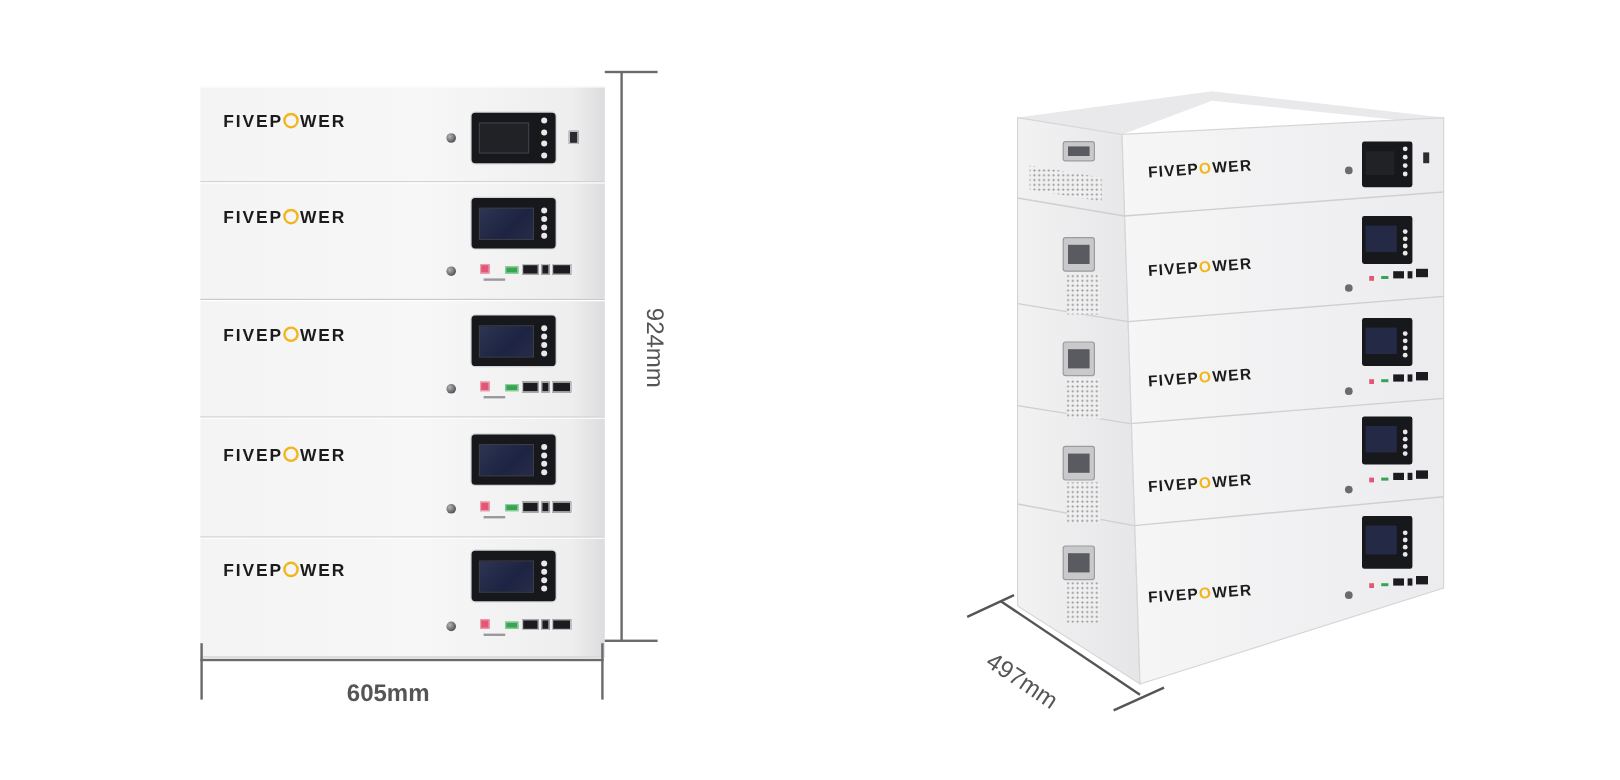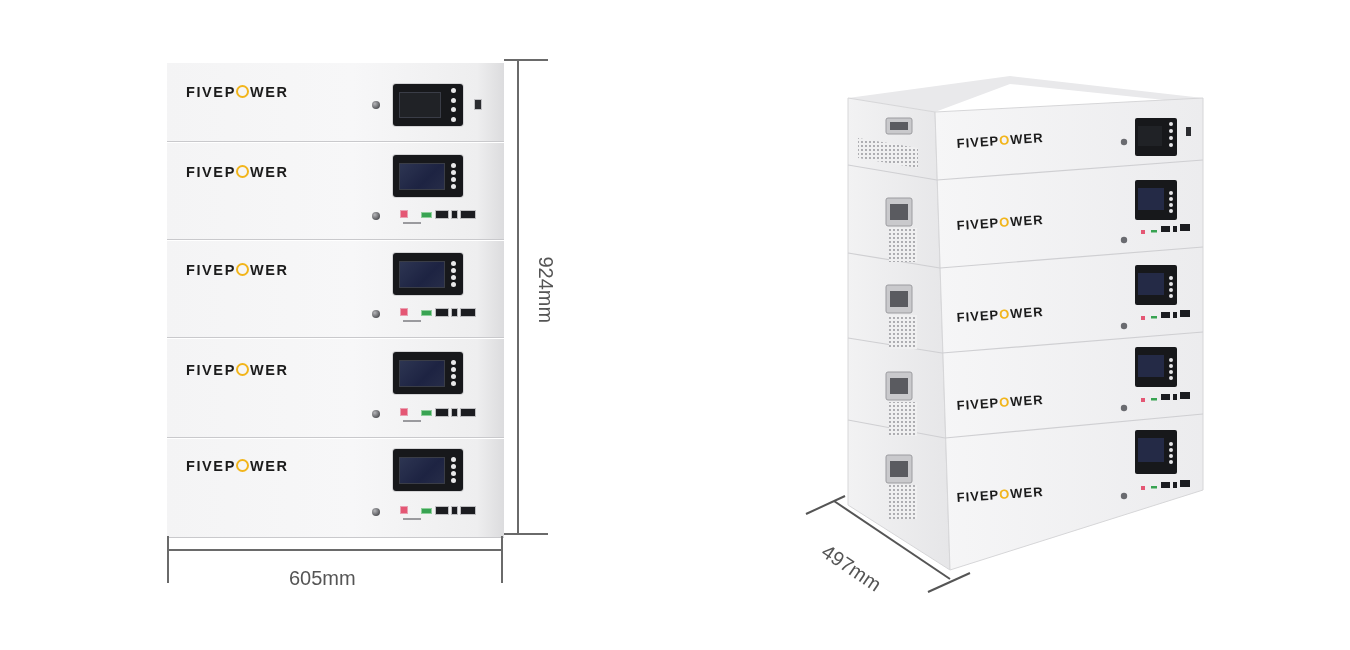--- a/index.html
+++ b/index.html
@@ -3,21 +3,21 @@
 <meta charset="utf-8">
 <style>
   html, body { margin: 0; padding: 0; }
   body {
     width: 1350px; height: 650px; background: #ffffff; position: relative; overflow: hidden;
     font-family: "Liberation Sans", sans-serif;
   }
   .abs { position: absolute; }
 
   
-  .front-stack { left: 167px; top: 62px; width: 337px; height: 476px; text-align: right; }
+  .front-stack { left: 167px; top: 72px; width: 337px; height: 476px; text-align: right; }
   .module {
     position: absolute; left: 0; width: 337px;
     background: linear-gradient(90deg, #f4f4f5 0%, #f7f7f8 55%, #eeeeef 92%, #dcdcde 100%);
     border-bottom: 1px solid #c9c9cc; box-sizing: border-box;
     box-shadow: inset 0 1px 0 #ffffff;
   }
   .brand {
     position: absolute; left: 19px; font-weight: bold; font-size: 14.5px;
     letter-spacing: 1.6px; color: #1b1b1b;
   }
@@ -150,21 +150,21 @@
 </div>
 
 <div class="dim-line" style="left:504px;top:59px;width:44px;height:2px;"></div>
 <div class="dim-line" style="left:517px;top:60px;width:2px;height:474px;"></div>
 <div class="dim-line" style="left:504px;top:533px;width:44px;height:2px;"></div>
 <div class="dim-label" style="left:515px;top:275px;transform:rotate(90deg);transform-origin:center;width:60px;text-align:center;">924mm</div>
 
 <div class="dim-line" style="left:167px;top:536px;width:2px;height:47px;"></div>
 <div class="dim-line" style="left:167px;top:549px;width:336px;height:2px;"></div>
 <div class="dim-line" style="left:501px;top:536px;width:2px;height:47px;"></div>
-<div class="dim-label" style="left:289px;top:567px;">605mm</div>
+<div class="dim-label" style="left:289px;top:567px;font-weight:bold;">605mm</div>
 
 <svg class="abs" style="left:0;top:0;" width="1350" height="650" viewBox="0 0 1350 650">
   <defs>
     <linearGradient id="sideG" x1="0" y1="0" x2="1" y2="0">
       <stop offset="0" stop-color="#f2f2f3"></stop>
       <stop offset="1" stop-color="#e6e6e8"></stop>
     </linearGradient>
     <linearGradient id="frontG" x1="0" y1="0" x2="1" y2="0">
       <stop offset="0" stop-color="#f6f6f7"></stop>
       <stop offset="1" stop-color="#ececee"></stop>

